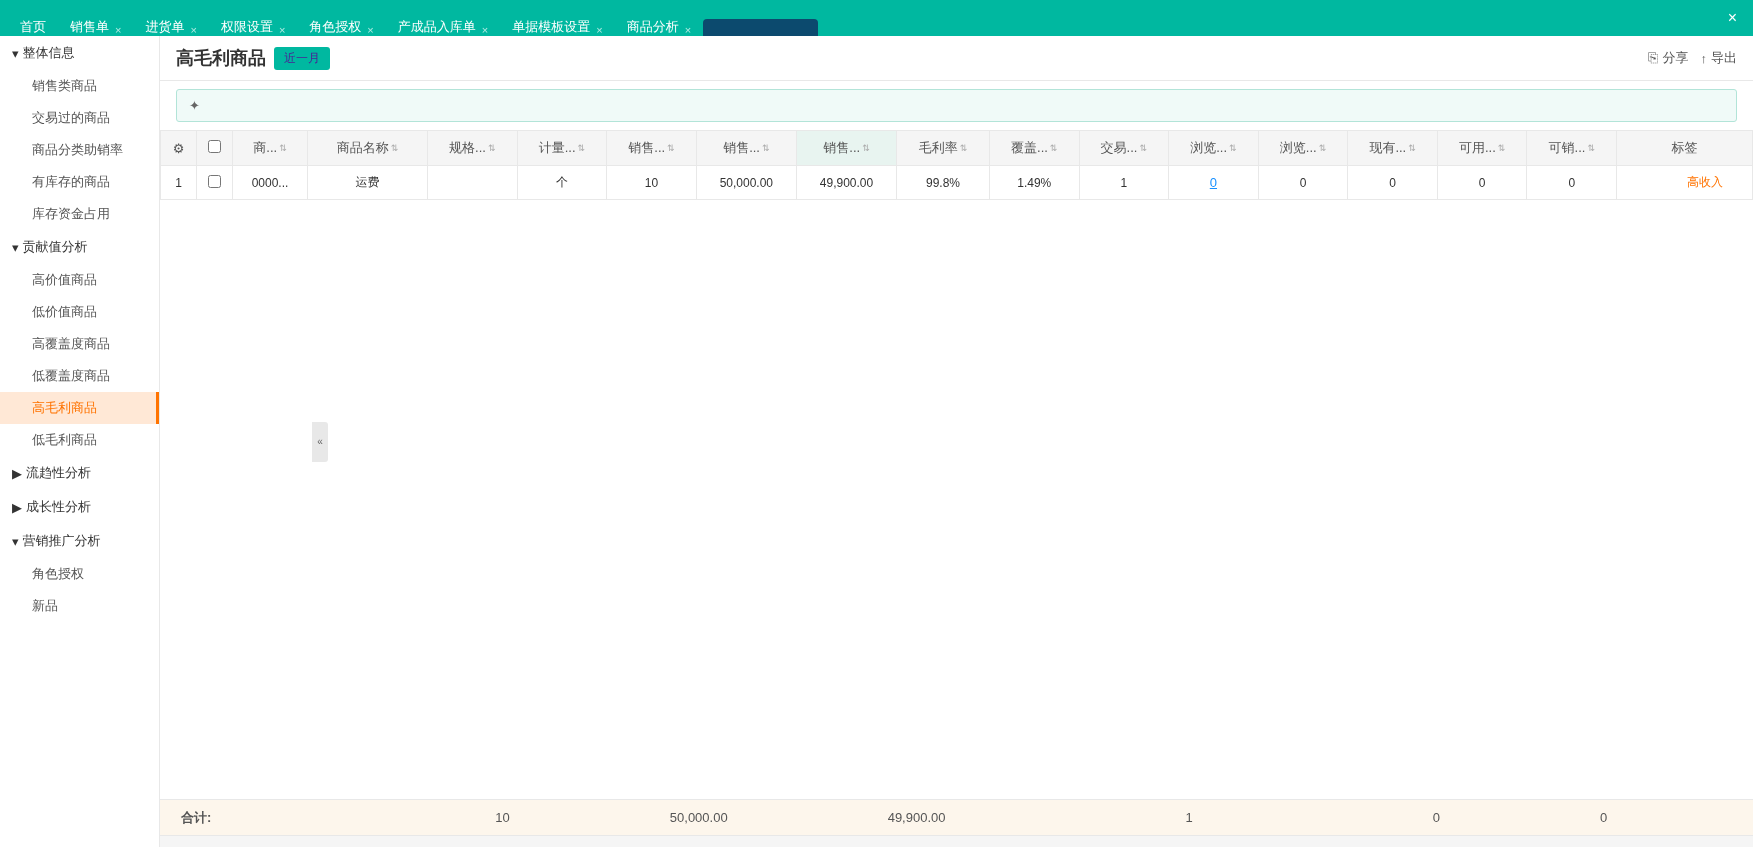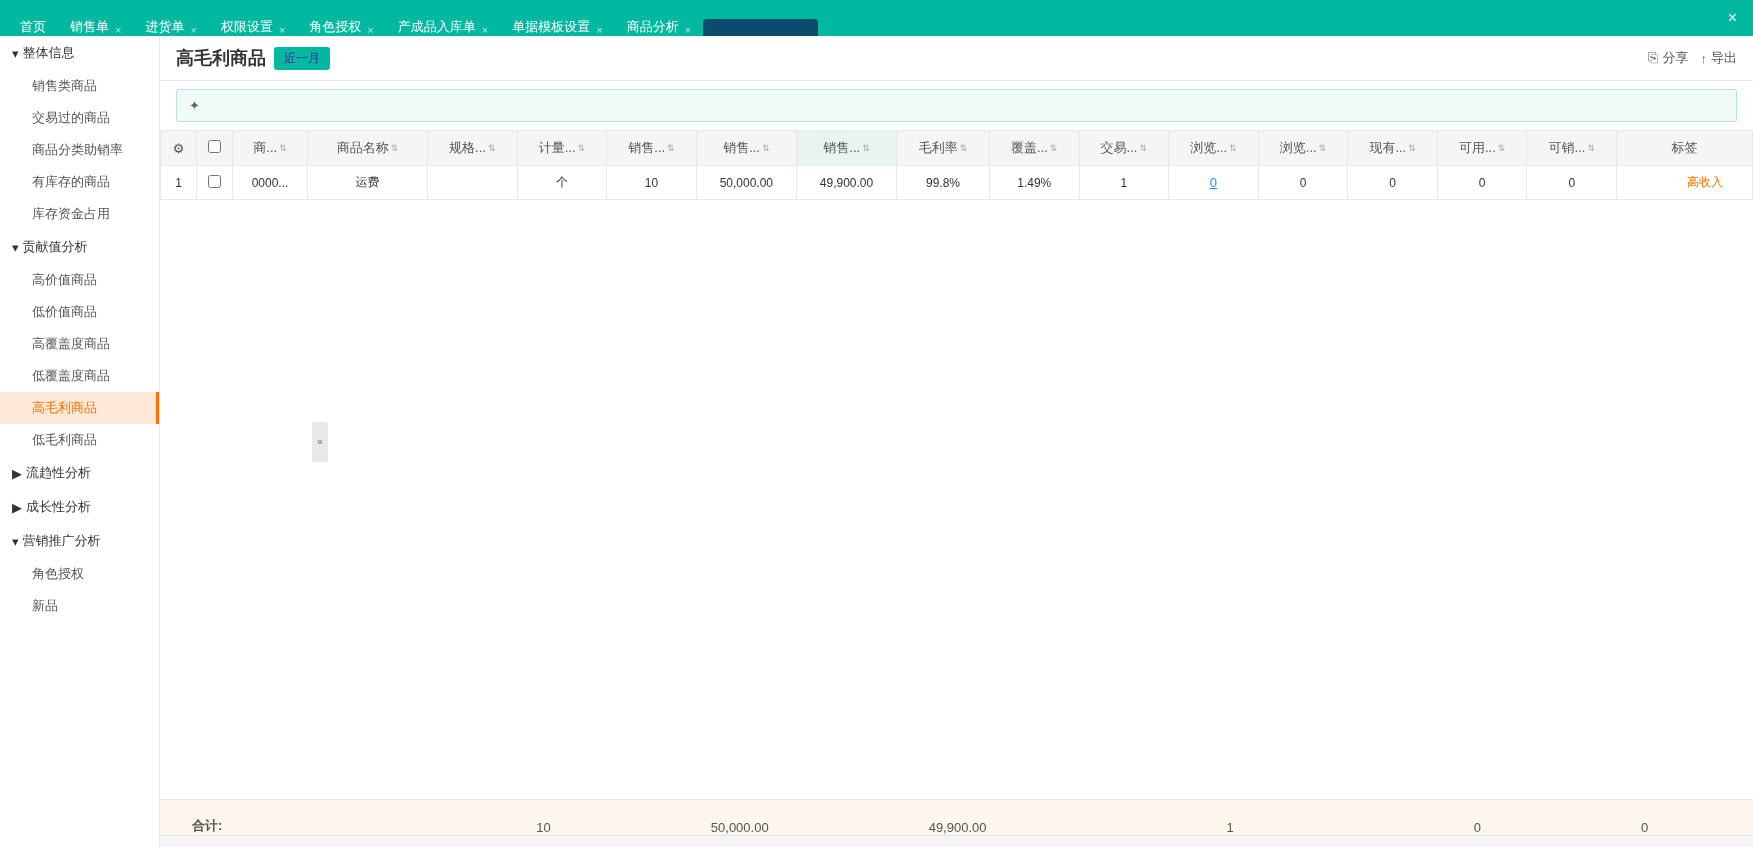--- a/index.html
+++ b/index.html
@@ -211,23 +211,23 @@
     }
     .tag-high { color: #ff7300; font-size: 12px; margin-left: 41px; }
     .tag-link { color: #1890ff; text-decoration: underline; cursor: pointer; }
 
     
     .table-footer {
       height: 36px;
       background: #fdf6ec;
       border-top: 1px solid #e8e8e8;
       display: flex;
-      align-items: flex-end;
-      padding: 0 32px;
-      gap: 64px;
+      align-items: center;
+      padding: 0 21px;
+      gap: 34px;
       font-size: 13px;
       color: #555;
       flex-shrink: 0;
     }
     .footer-label { font-weight: bold; }
     .footer-values {
       display: flex;
       gap: 160px;
       margin-left: 250px;
     }

